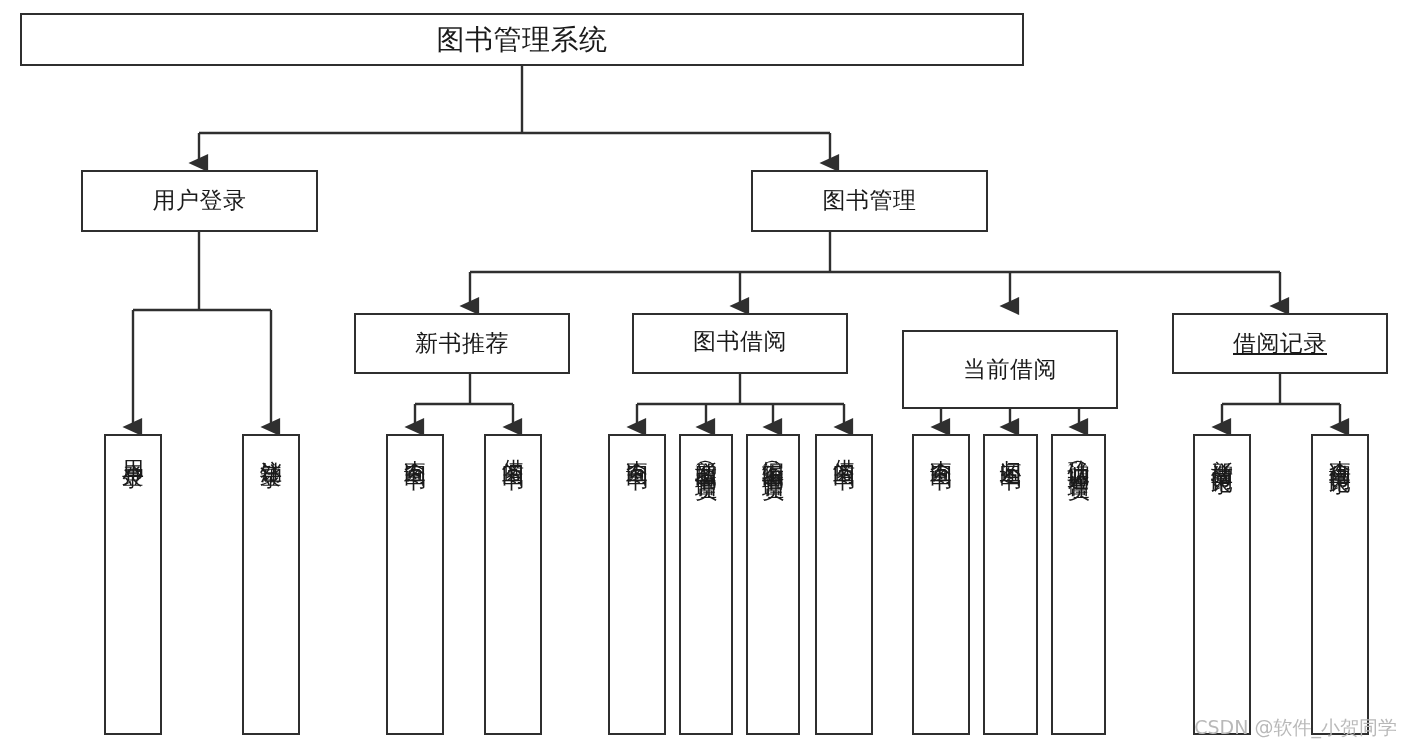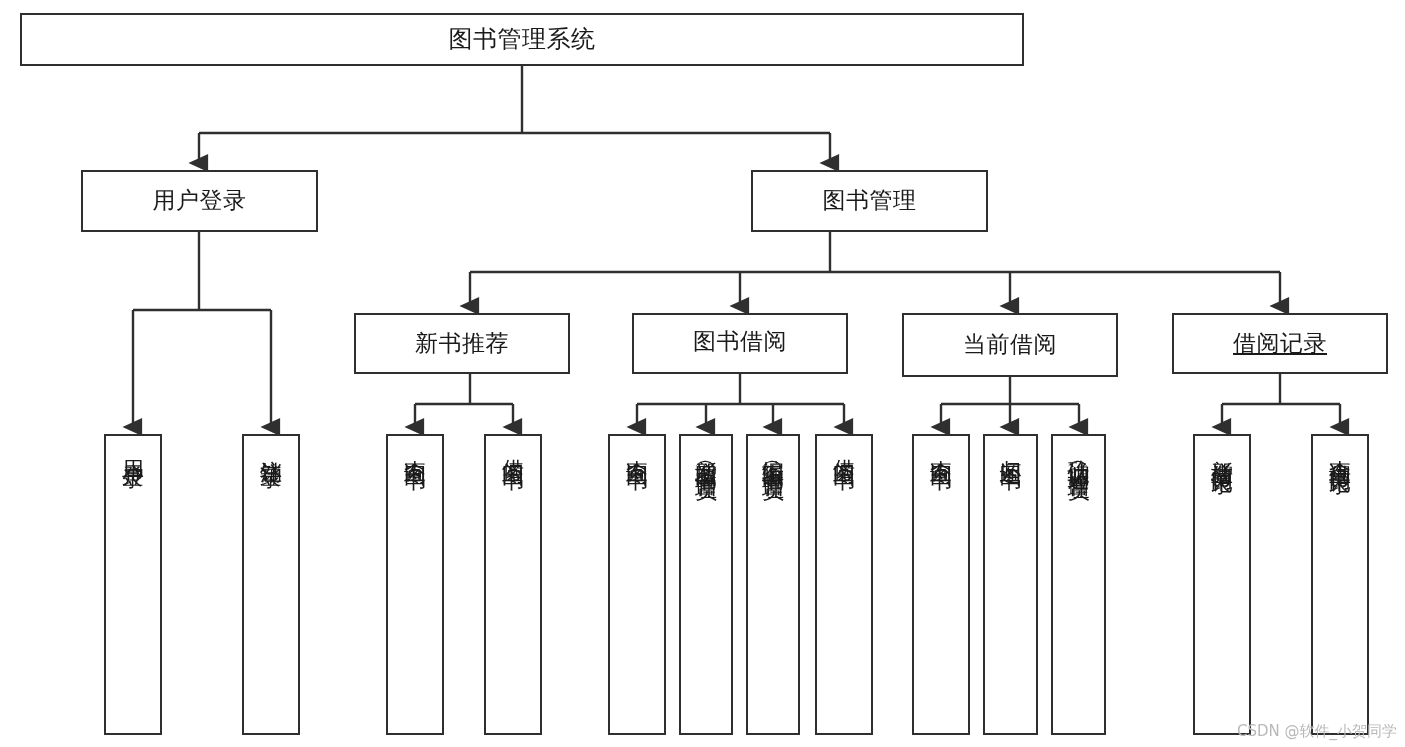--- a/index.html
+++ b/index.html
@@ -39,39 +39,39 @@
   .node-label {
     display: block;
     line-height: 1.18;
     letter-spacing: 0.5px;
     white-space: nowrap;
   }
   .node.horizontal .node-label {
     font-size: 23px;
   }
   .node.root .node-label {
-    font-size: 24px;
+    font-size: 28px;
   }
   .node.vertical {
     align-items: flex-start;
     padding-top: 6px;
   }
   .node.vertical .node-label {
     writing-mode: vertical-rl;
     text-orientation: upright;
     font-size: 22px;
     letter-spacing: 3px;
     line-height: 1;
     white-space: nowrap;
   }
   .watermark {
     position: absolute;
     right: 8px;
     bottom: 6px;
-    font-size: 15px;
+    font-size: 19px;
     color: #b9b9b9;
     z-index: 3;
     white-space: nowrap;
     font-family: "DejaVu Sans", "Liberation Sans", sans-serif;
     padding-left: 44px;
   }
 </style>
 </head>
 <body>
 
@@ -137,21 +137,21 @@
   <div class="node horizontal" style="left:711px; top:170px; width:237px; height:62px;margin-left:40px;">
     <span class="node-label">图书管理</span>
   </div>
 
   <div class="node horizontal" style="left:354px; top:313px; width:216px; height:61px;">
     <span class="node-label">新书推荐</span>
   </div>
   <div class="node horizontal" style="left:632px; top:313px; width:216px; height:61px;font-family:Liberation Mono, monospace;">
     <span class="node-label">图书借阅</span>
   </div>
-  <div class="node horizontal" style="left:902px; top:313px; width:216px; height:64px;text-align:right;">
+  <div class="node horizontal" style="left:902px; top:330px; width:216px; height:79px;text-align:right;">
     <span class="node-label">当前借阅</span>
   </div>
   <div class="node horizontal" style="left:1172px; top:313px; width:216px; height:61px;text-decoration:underline;">
     <span class="node-label">借阅记录</span>
   </div>
 
   <div class="node vertical" style="left:104px; top:434px; width:58px; height:301px;">
     <span class="node-label">用户登录</span>
   </div>
   <div class="node vertical" style="left:242px; top:434px; width:58px; height:301px;">

